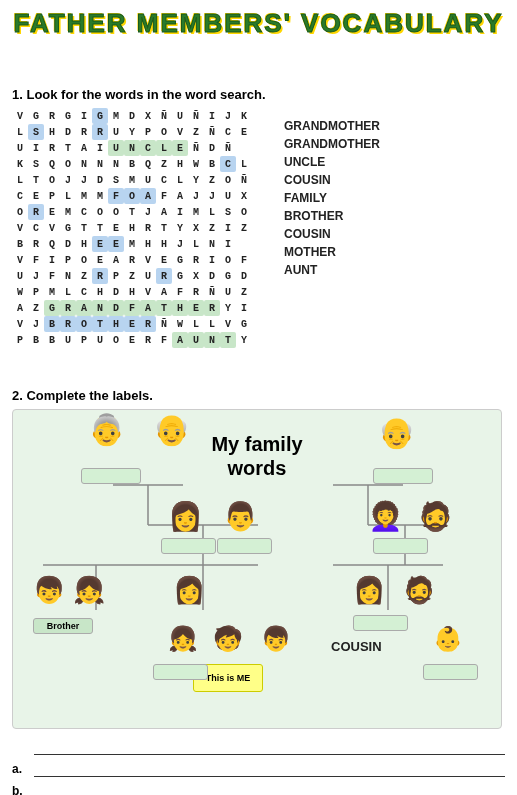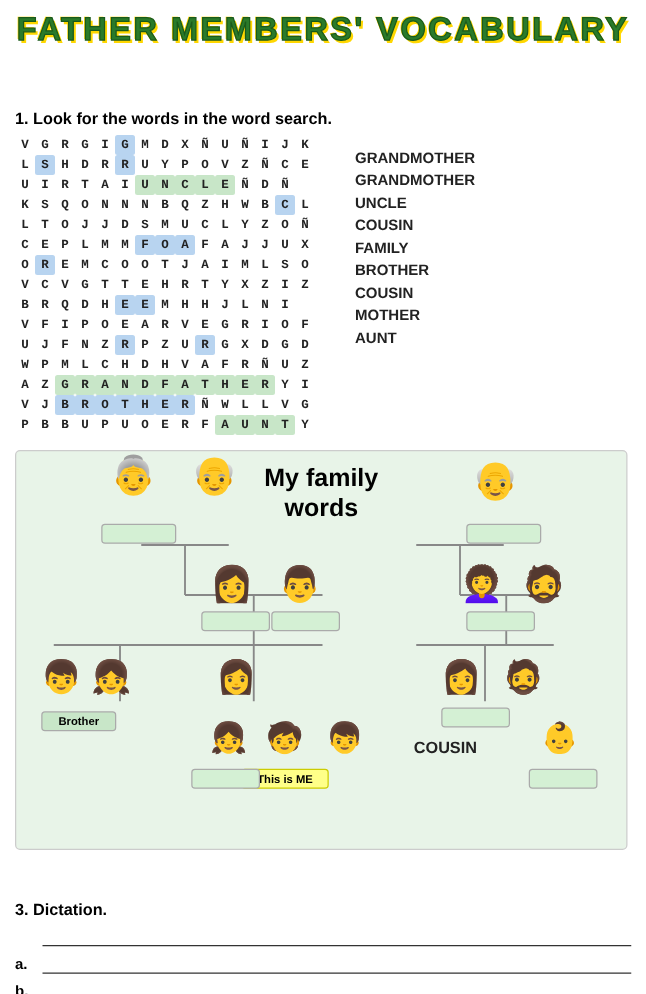--- a/index.html
+++ b/index.html
@@ -430,20 +430,21 @@
     <div>COUSIN</div>
     <div>FAMILY</div>
     <div>BROTHER</div>
     <div>COUSIN</div>
     <div>MOTHER</div>
     <div>AUNT</div>
   </div>
 </div>
 
 <div class="section2">
+  <div class="section-title">2. Complete the labels.</div>
 
   <div class="family-tree-container">
 
     <svg class="tree-svg">
 
       <line x1="100" y1="75" x2="170" y2="75" stroke="#888" stroke-width="1.5"></line>
       <line x1="135" y1="75" x2="135" y2="115" stroke="#888" stroke-width="1.5"></line>
 
       <line x1="320" y1="75" x2="390" y2="75" stroke="#888" stroke-width="1.5"></line>
       <line x1="355" y1="75" x2="355" y2="115" stroke="#888" stroke-width="1.5"></line>
@@ -457,21 +458,21 @@
       <line x1="30" y1="155" x2="135" y2="155" stroke="#888" stroke-width="1.5"></line>
       <line x1="83" y1="155" x2="83" y2="200" stroke="#888" stroke-width="1.5"></line>
 
       <line x1="135" y1="155" x2="245" y2="155" stroke="#888" stroke-width="1.5"></line>
       <line x1="190" y1="155" x2="190" y2="200" stroke="#888" stroke-width="1.5"></line>
 
       <line x1="320" y1="155" x2="430" y2="155" stroke="#888" stroke-width="1.5"></line>
       <line x1="375" y1="155" x2="375" y2="200" stroke="#888" stroke-width="1.5"></line>
     </svg>
 
-    <div style="position:absolute;top:10px;left:50%;transform:translateX(-50%);font-size:20px;font-weight:bold;text-align:center;z-index:10;font-family:Arial,sans-serif;line-height:1.2;width:130px;">
+    <div style="position:absolute;top:22px;left:50%;transform:translateX(-50%);font-size:20px;font-weight:bold;text-align:center;z-index:10;font-family:Arial,sans-serif;line-height:1.2;width:130px;">
       <span>My family</span><br>
       <span>words</span>
     </div>
 
     <div style="position:absolute;top:5px;left:75px;text-align:center;font-size:30px;line-height:1">👵</div>
 
     <div class="label-box" style="position:absolute;top:58px;left:68px;width:60px;"></div>
 
     <div style="position:absolute;top:5px;left:140px;text-align:center;font-size:30px;line-height:1">👴</div>
 
@@ -498,41 +499,40 @@
     <div style="position:absolute;top:165px;left:60px;font-size:26px;">👧</div>
 
     <div class="label-box filled" style="position:absolute;top:208px;left:20px;width:60px;background:#c8e6c8;">Brother</div>
 
     <div style="position:absolute;top:165px;left:160px;font-size:26px;">👩</div>
 
     <div style="position:absolute;top:215px;left:155px;font-size:24px;">👧</div>
 
     <div style="position:absolute;top:215px;left:200px;font-size:24px;">🧒</div>
 
-    <div class="label-box yellow filled" style="position:absolute;top:254px;left:180px;width:70px;height:16px;">This is ME</div>
+    <div class="label-box yellow filled" style="position:absolute;top:254px;left:180px;width:70px;height:28px;">This is ME</div>
 
     <div style="position:absolute;top:215px;left:248px;font-size:24px;">👦</div>
 
     <div class="label-box" style="position:absolute;top:254px;left:140px;width:55px;"></div>
 
     <div style="position:absolute;top:215px;left:420px;font-size:24px;">👶</div>
 
     <div class="label-box" style="position:absolute;top:254px;left:410px;width:55px;"></div>
 
     <div style="position:absolute;top:229px;left:318px;font-size:13px;font-weight:bold;color:#222;font-family:Arial,sans-serif;">COUSIN</div>
 
     <div style="position:absolute;top:165px;left:340px;font-size:26px;">👩</div>
     <div style="position:absolute;top:165px;left:390px;font-size:26px;">🧔</div>
 
     <div class="label-box" style="position:absolute;top:205px;left:340px;width:55px;"></div>
   </div>
 </div>
 
 <div class="section3">
-  <div class="section-title">3. Dictation.</div>
 
   <div class="dictation-row">
     <span class="dictation-label">&nbsp;</span>
     <div class="dictation-input-area" style="flex:1;border-bottom:1px solid #333;height:16px;"></div>
   </div>
 
   <div class="dictation-row">
     <span class="dictation-label">a.</span>
     <div class="dictation-input-area" style="flex:1;border-bottom:1px solid #333;height:16px;"></div>
   </div>

